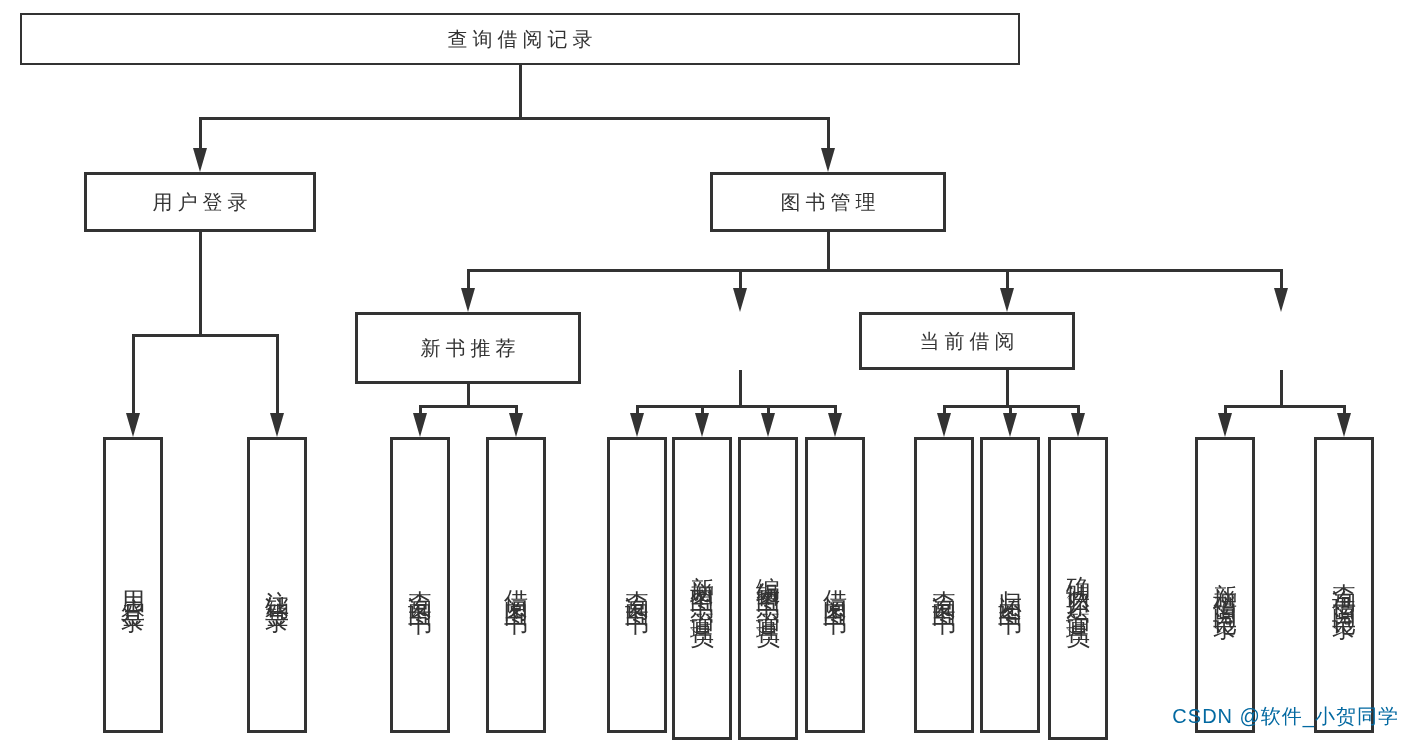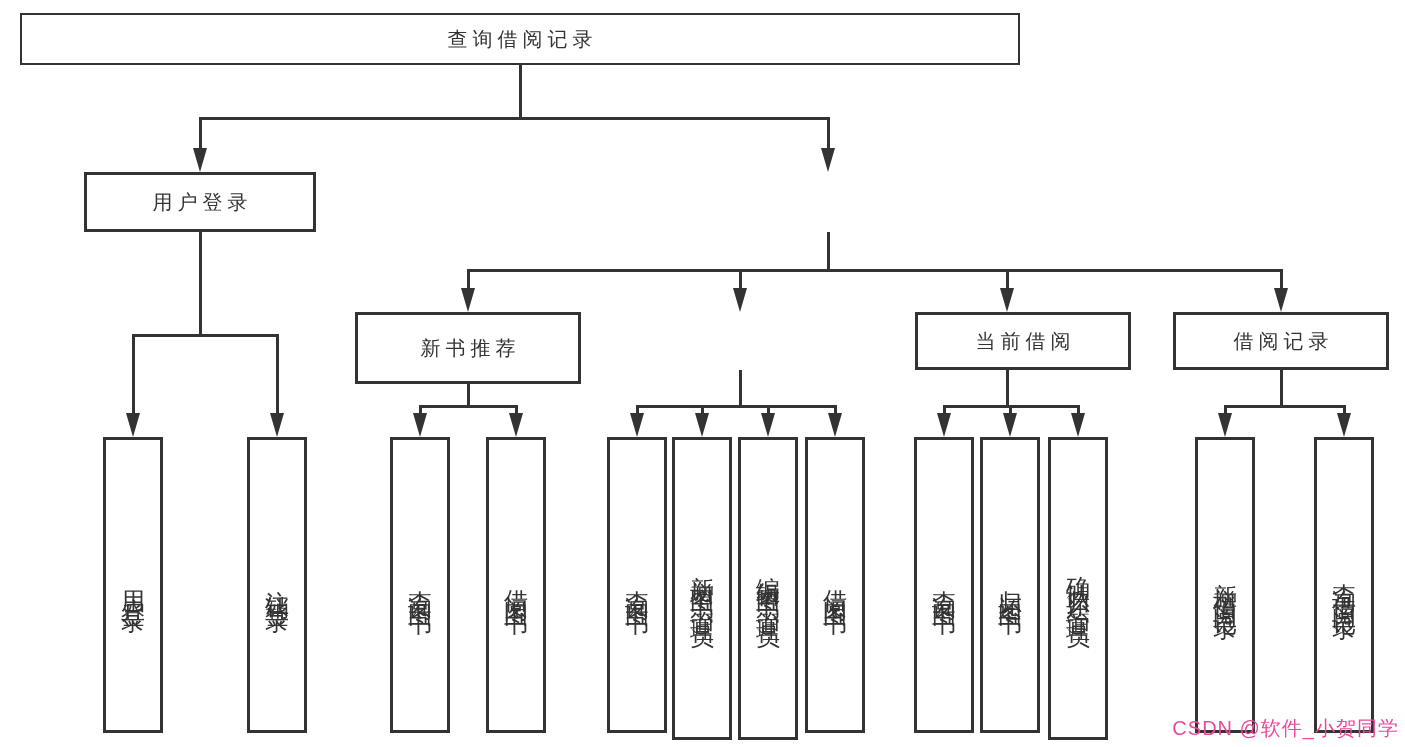--- a/index.html
+++ b/index.html
@@ -17,22 +17,22 @@
   .leaf{writing-mode:vertical-rl;}
   .vlabel{font-size:24px;letter-spacing:7px;white-space:nowrap;}
   .vline{position:absolute;width:3px;background:#333333;z-index:0;}
   .hline{position:absolute;height:3px;background:#333333;z-index:0;}
   .arrow{
     position:absolute;width:0;height:0;z-index:0;
     border-left:7px solid transparent;border-right:7px solid transparent;
     border-top:24px solid #333333;
   }
   .watermark{
-    position:absolute;right:6px;bottom:5px;font-size:20px;letter-spacing:1px;
-    color:#ec4899;z-index:2;white-space:nowrap;
+    position:absolute;right:6px;bottom:17px;font-size:20px;letter-spacing:1px;
+    color:#0369a1;z-index:2;white-space:nowrap;
   }
 </style>
 </head>
 <body>
 
 <div class="canvas">
 
   <div id="edge-layer">
       <div class="vline" style="left: 518.5px; top: 65px; height: 55px;"></div>
       <div class="vline" style="left: 198.5px; top: 118px; height: 34px;"></div>
@@ -88,29 +88,29 @@
       <div class="arrow" style="left: 1337px; top: 413px;"></div>
     </div>
 
   <div class="box root" style="left:20px;top:13px;width:1000px;height:52px">
     <span class="hlabel">查询借阅记录</span>
   </div>
 
   <div class="box" style="left:84px;top:172px;width:232px;height:60px">
     <span class="hlabel">用户登录</span>
   </div>
+  <div class="box" style="left:710px;top:172px;width:236px;height:60px">
+    <span class="hlabel">图书管理</span>
+  </div>
 
   <div class="box" style="left:355px;top:312px;width:226px;height:72px">
     <span class="hlabel">新书推荐</span>
   </div>
-  <div class="box" style="left:915px;top:312px;width:216px;height:58px">
+  <div class="box" style="left:859px;top:312px;width:216px;height:58px">
     <span class="hlabel">当前借阅</span>
-  </div>
-  <div class="box" style="left:1173px;top:312px;width:216px;height:58px">
-    <span class="hlabel">借阅记录</span>
   </div>
 
   <div class="box leaf" style="left:103px;top:437px;width:60px;height:296px">
     <span class="vlabel">用户登录</span>
   </div>
   <div class="box leaf" style="left:247px;top:437px;width:60px;height:296px">
     <span class="vlabel">注销登录</span>
   </div>
 
   <div class="box leaf" style="left:390px;top:437px;width:60px;height:296px">

